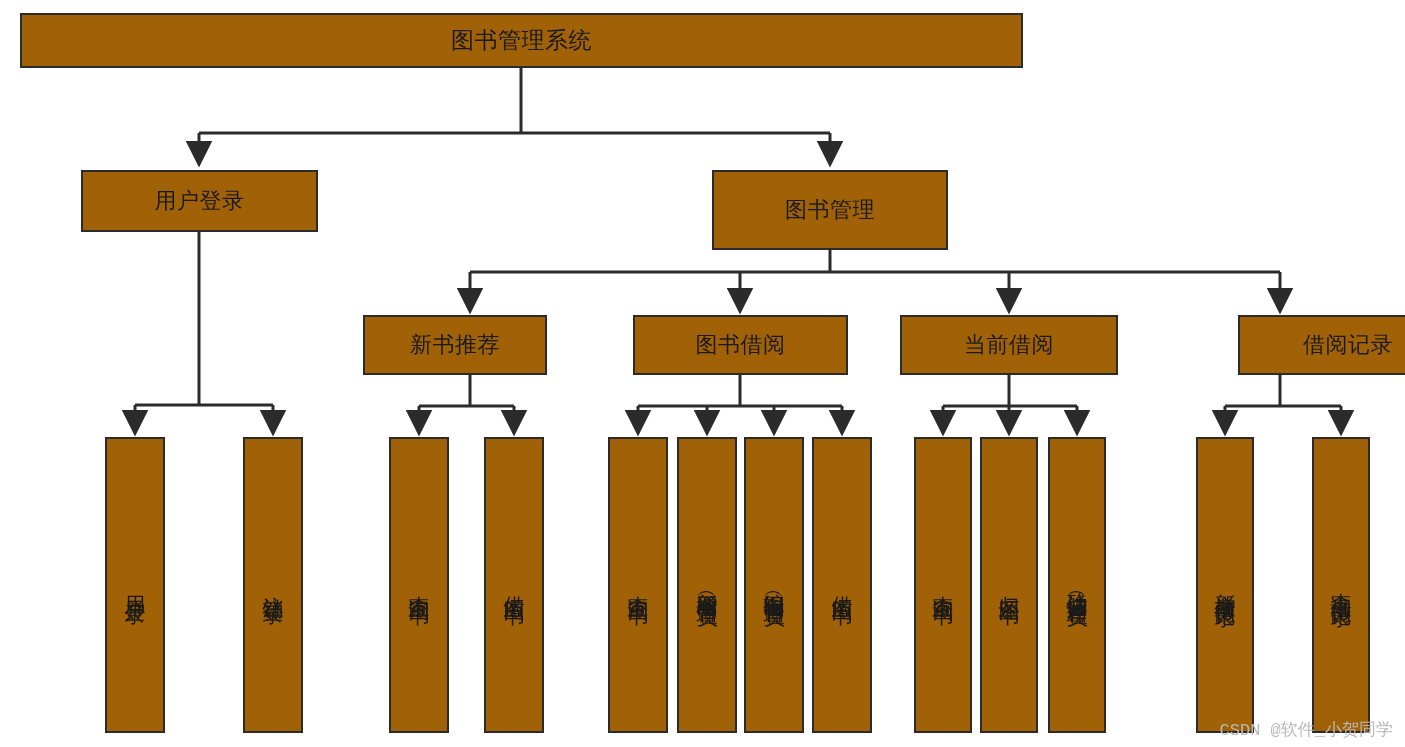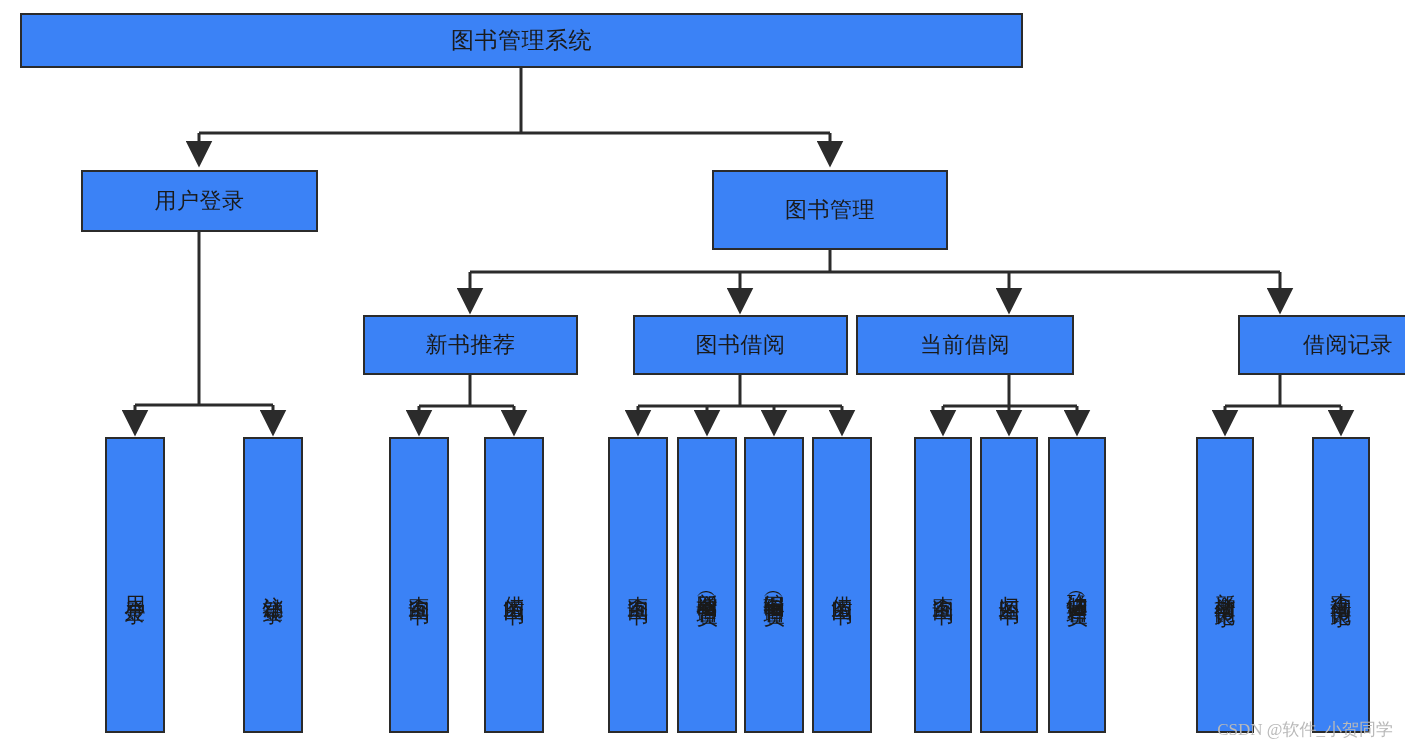--- a/index.html
+++ b/index.html
@@ -19,21 +19,21 @@
   #edges{
     position:absolute;
     left:0; top:0;
     width:1405px; height:747px;
     pointer-events:none;
   }
   
   .node{
     position:absolute;
     box-sizing:border-box;
-    background:#3b82f6;
+    background:#a16207;
     border:2.5px solid #2b2b2b;
     display:flex;
     align-items:center;
     justify-content:center;
     color:#1a1a1a;
     z-index:2;
   }
   .node .lbl{
     display:block;
     text-align:center;
@@ -65,21 +65,21 @@
   }
   
   #watermark{
     position:absolute;
     right:12px;
     bottom:6px;
     font-size:17px;
     color:#b9b9b9;
     z-index:5;
     white-space:nowrap;
-    font-family:Liberation Serif, serif;
+    font-family:Liberation Mono, monospace;
   }
 </style>
 </head>
 <body>
 
 <div id="canvas">
 
   <svg id="edges" viewBox="0 0 1405 747" xmlns="http://www.w3.org/2000/svg">
     <defs>
       <marker id="arrow" viewBox="0 0 12 12" refX="10" refY="6" markerWidth="9" markerHeight="9" orient="auto-start-reverse">
@@ -135,29 +135,29 @@
   </div>
 
   <div class="node h-node" id="node-user-login" style="left:81px; top:170px; width:237px; height:62px;">
     <span class="lbl">用户登录</span>
   </div>
 
   <div class="node h-node" id="node-book-manage" style="left:712px; top:170px; width:236px; height:80px;">
     <span class="lbl">图书管理</span>
   </div>
 
-  <div class="node h-node" id="node-new-book-rec" style="left:363px; top:315px; width:215px; height:60px;">
+  <div class="node h-node" id="node-new-book-rec" style="left:363px; top:315px; width:184px; height:60px;">
     <span class="lbl">新书推荐</span>
   </div>
 
   <div class="node h-node" id="node-book-borrow" style="left:633px; top:315px; width:215px; height:60px;">
     <span class="lbl">图书借阅</span>
   </div>
 
-  <div class="node h-node" id="node-current-borrow" style="left:856px; top:315px; width:218px; height:60px;">
+  <div class="node h-node" id="node-current-borrow" style="left:900px; top:315px; width:218px; height:60px;">
     <span class="lbl">当前借阅</span>
   </div>
 
   <div class="node h-node" id="node-borrow-record" style="left:1238px; top:315px; width:220px; height:60px;">
     <span class="lbl">借阅记录</span>
   </div>
 
   <div class="node v-node" style="left:105px; top:437px; width:60px; height:296px;">
     <span class="lbl">用户登录</span>
   </div>

